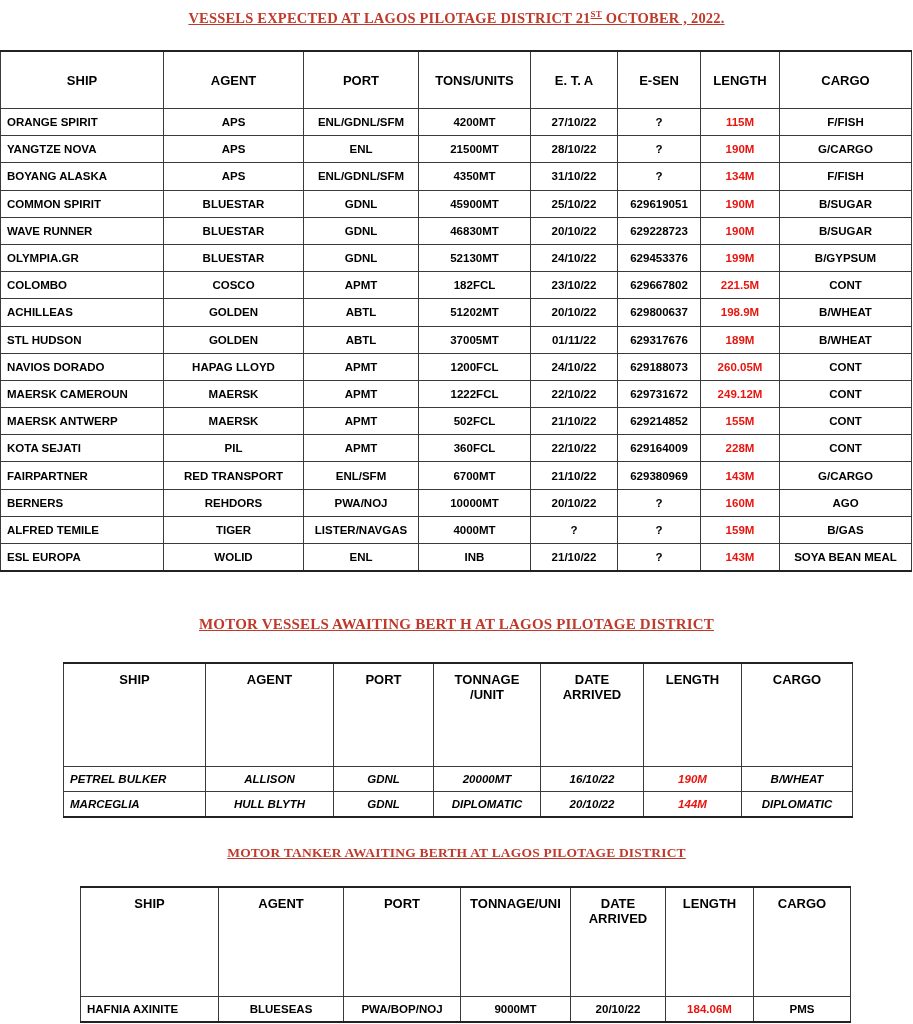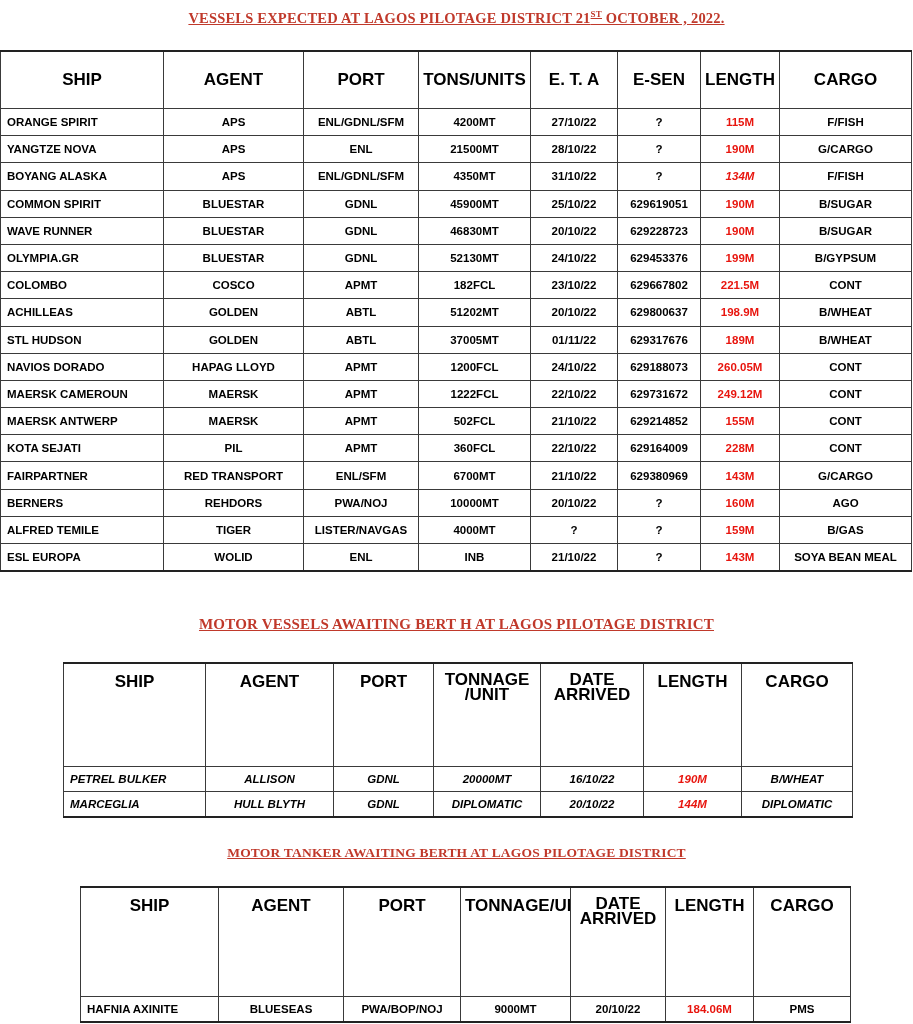--- a/index.html
+++ b/index.html
@@ -64,21 +64,21 @@
     border: 1px solid #3a3a3a;
     font-size: 11.5px;
     font-weight: bold;
     padding: 0 4px;
     text-align: center;
     vertical-align: middle;
     white-space: nowrap;
     overflow: hidden;
   }
   table.grid thead th {
-    font-size: 17px;
+    font-size: 13px;
     font-weight: bold;
     border-top: 2px solid #222;
     border-bottom: 1px solid #3a3a3a;
   }
   table.grid tbody tr:last-child td {
     border-bottom: 2px solid #222;
     margin-left: 24px;
   }
   .cell-ship {
     text-align: left !important;
@@ -204,21 +204,21 @@
           <td class="len" style="color: rgb(232, 21, 14);">190M</td>
           <td>G/CARGO</td>
         </tr>
         <tr>
           <td class="cell-ship">BOYANG ALASKA</td>
           <td>APS</td>
           <td>ENL/GDNL/SFM</td>
           <td>4350MT</td>
           <td>31/10/22</td>
           <td>?</td>
-          <td class="len" style="color: rgb(232, 21, 14); font-style: italic;">134M</td>
+          <td class="len" style="color: rgb(232, 21, 14);">134M</td>
           <td>F/FISH</td>
         </tr>
         <tr>
           <td class="cell-ship">COMMON SPIRIT</td>
           <td>BLUESTAR</td>
           <td>GDNL</td>
           <td>45900MT</td>
           <td>25/10/22</td>
           <td>629619051</td>
           <td class="len" style="color: rgb(232, 21, 14);">190M</td>

